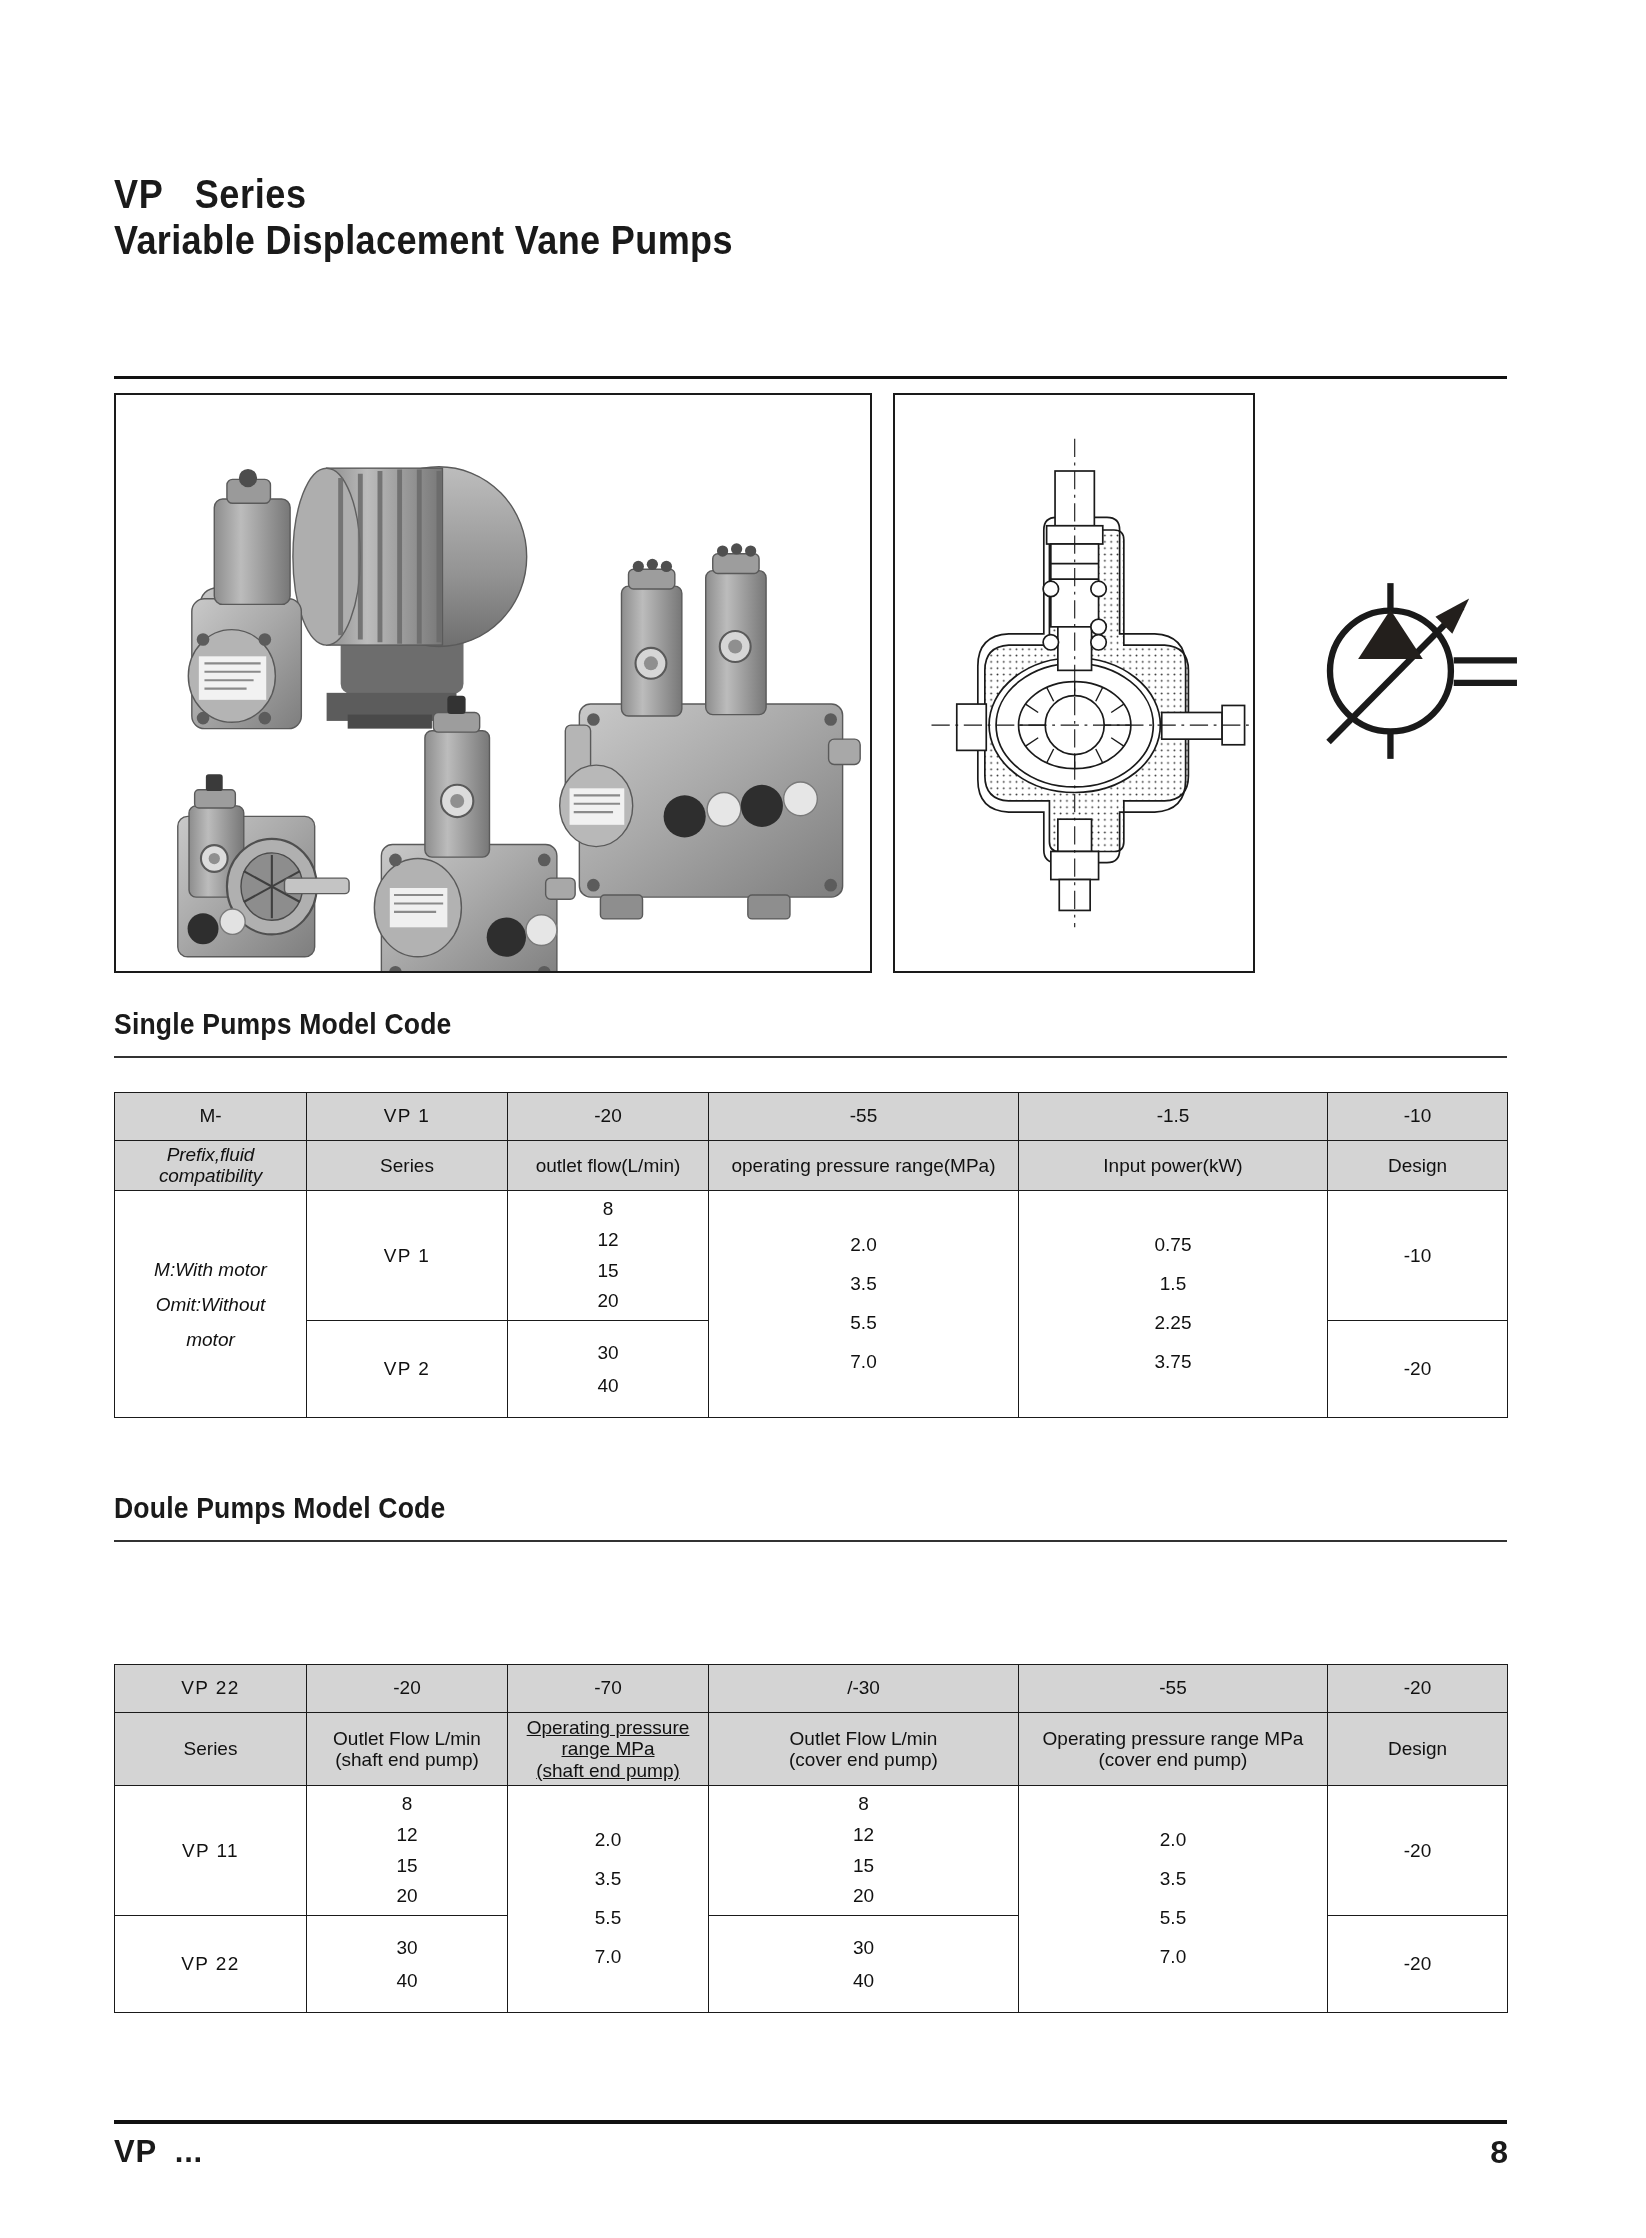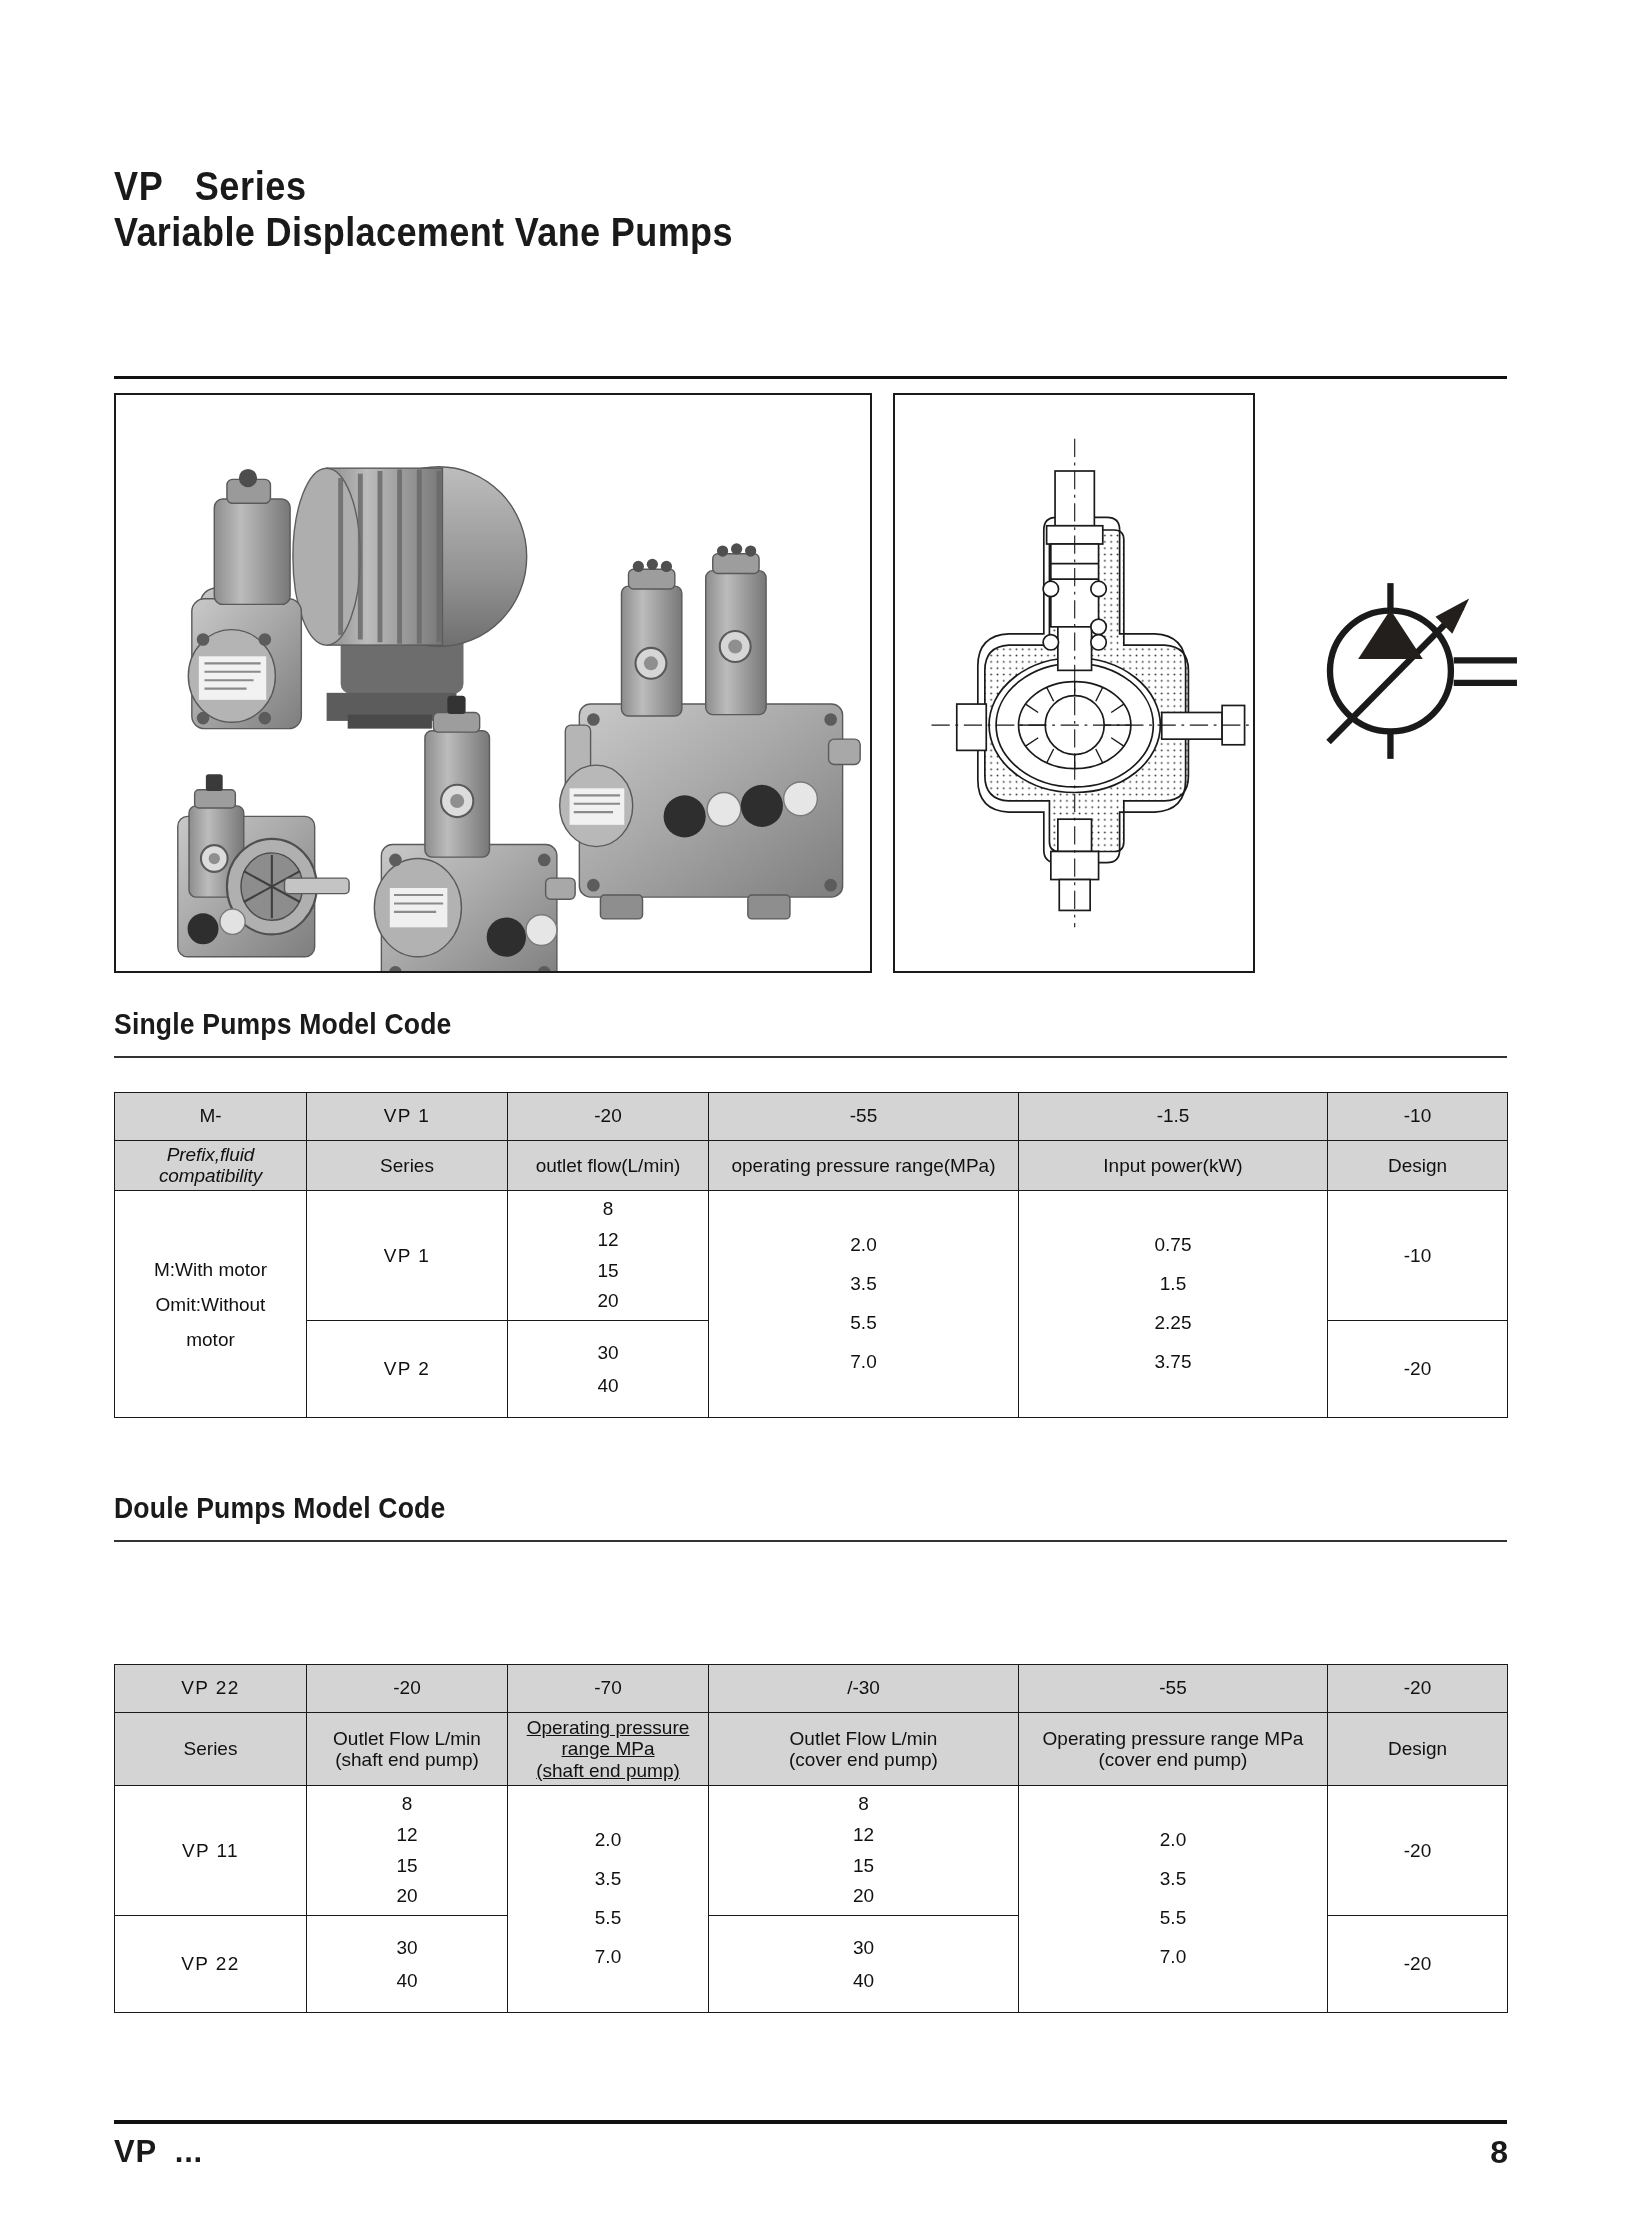--- a/index.html
+++ b/index.html
@@ -16,21 +16,21 @@
     width: 1647px;
     height: 2239px;
     background: #ffffff;
     overflow: hidden;
   }
 
   
   .title-block {
     position: absolute;
     left: 114px;
-    top: 164px;
+    top: 172px;
     width: 1334px;
   }
   .title-line1 {
     font-size: 41px;
     font-weight: bold;
     letter-spacing: 0.7px;
     line-height: 1.12;
     transform: scaleX(0.88);
     transform-origin: left center;
     white-space: pre;
@@ -153,20 +153,21 @@
   }
   .cell-tall {
     height: 119px;
   }
   .cell-short {
     height: 91px;
   }
   .left-desc {
     font-size: 20.4px;
     line-height: 1.85;
+    font-style: italic;
   }
   .spaced {
     letter-spacing: 1.4px;
   }
 
   
   .footer-rule {
     position: absolute;
     left: 114px;
     top: 2120px;

